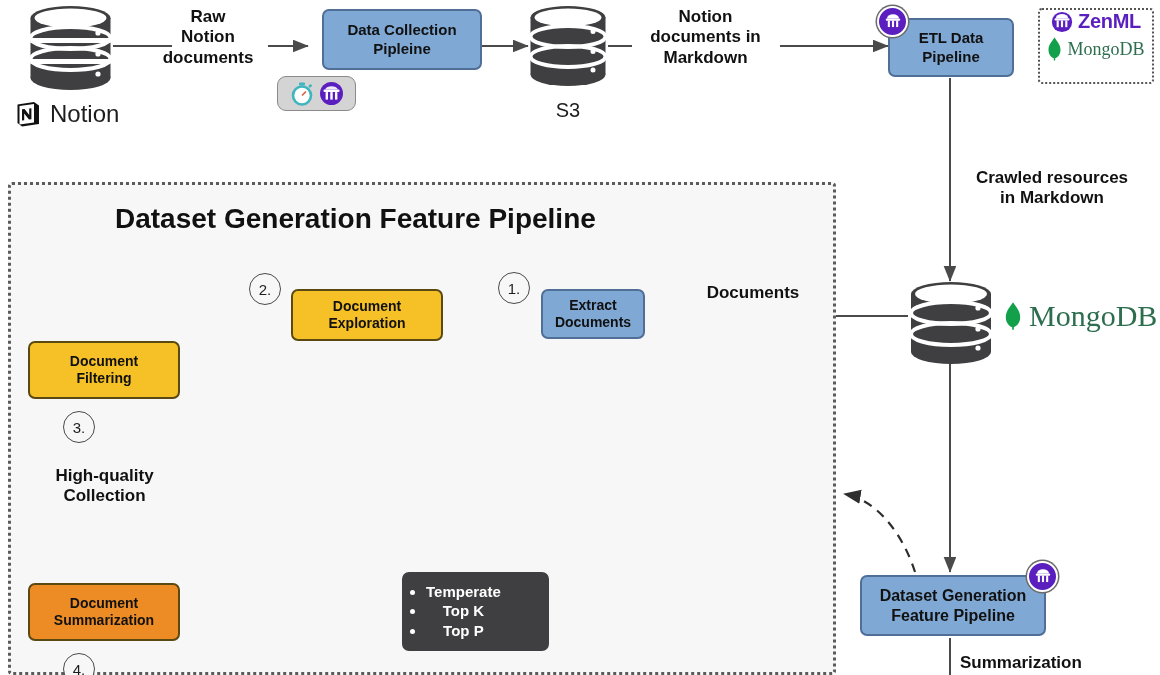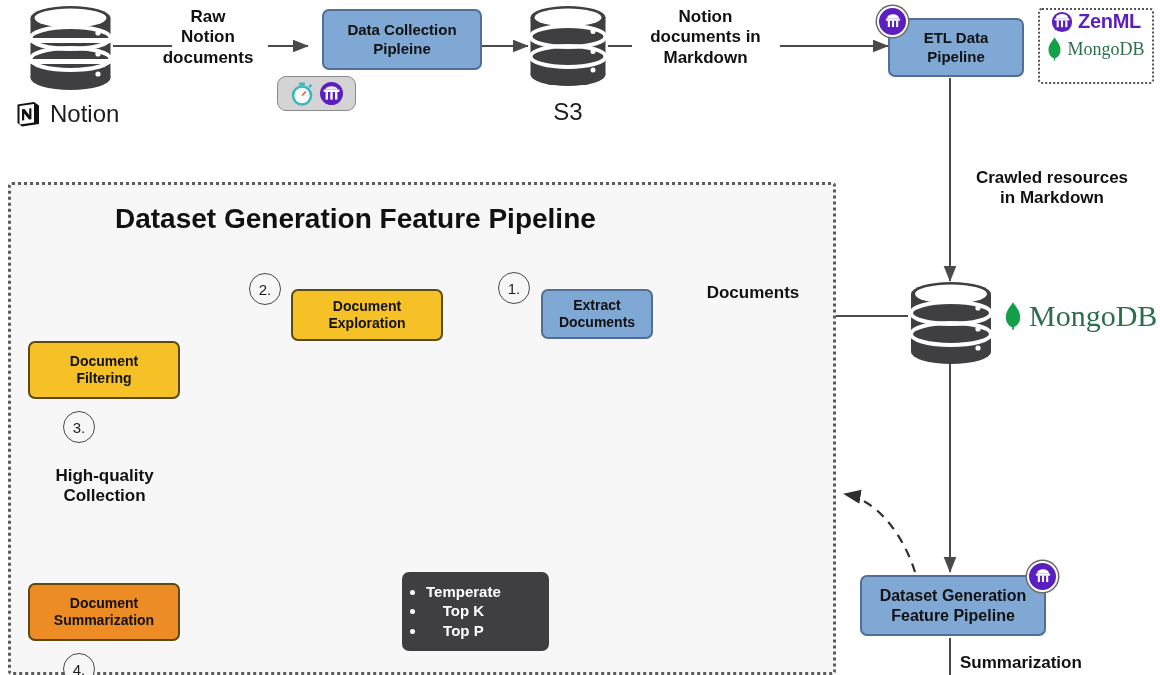--- a/index.html
+++ b/index.html
@@ -226,27 +226,27 @@
       <rect x="2.5" y="12.5" width="75" height="57" fill="#3F3F41"></rect>
       <ellipse cx="40" cy="69.5" rx="37.5" ry="11.5" fill="#3F3F41"></ellipse>
       <ellipse cx="40" cy="12.5" rx="33.5" ry="9" fill="#ffffff"></ellipse>
       <ellipse cx="40" cy="31.5" rx="37.5" ry="10.5" fill="none" stroke="#ffffff" stroke-width="4"></ellipse>
       <ellipse cx="40" cy="51.5" rx="37.5" ry="10.5" fill="none" stroke="#ffffff" stroke-width="4"></ellipse>
       <circle cx="65" cy="26.5" r="2.5" fill="#ffffff"></circle>
       <circle cx="65" cy="46.5" r="2.5" fill="#ffffff"></circle>
       <circle cx="65" cy="65" r="2.5" fill="#ffffff"></circle>
     </svg>
   </div>
-  <div class="txtlabel" style="left:528px;top:98px;width:80px;font-size:24px;font-weight:normal;color:#1d1d1d;">S3</div>
+  <div class="txtlabel" style="left:528px;top:98px;width:80px;font-size:20px;font-weight:normal;color:#1d1d1d;">S3</div>
 
   <div class="txtlabel" style="left:628px;top:7px;width:155px;font-size:17px;">Notion
 documents in
 Markdown</div>
 
-  <div class="node blue" style="left:888px;top:18px;width:136px;height:59px;font-size:15px;">
+  <div class="node blue" style="left:888px;top:18px;width:126px;height:59px;font-size:15px;">
     <span class="lbl">ETL Data
 Pipeline</span>
   </div>
   <div class="zbadge" style="left:877px;top:6px;width:27px;height:27px;">
     <svg width="20" height="20" viewBox="0 0 25 25">
       <rect x="3.5" y="8" width="18" height="2.8" rx="1.2" fill="#ffffff"></rect>
       <rect x="6" y="10.8" width="2.6" height="8" fill="#ffffff"></rect>
       <rect x="11.2" y="10.8" width="2.6" height="8" fill="#ffffff"></rect>
       <rect x="16.4" y="10.8" width="2.6" height="8" fill="#ffffff"></rect>
       <path d="M5,8 A7.5,5.2 0 0 1 20,8 Z" fill="#ffffff"></path>
@@ -306,21 +306,21 @@
       <rect x="6" y="10.8" width="2.6" height="8" fill="#ffffff"></rect>
       <rect x="11.2" y="10.8" width="2.6" height="8" fill="#ffffff"></rect>
       <rect x="16.4" y="10.8" width="2.6" height="8" fill="#ffffff"></rect>
       <path d="M5,8 A7.5,5.2 0 0 1 20,8 Z" fill="#ffffff"></path>
     </svg>
   </div>
   <div class="txtlabel" style="left:960px;top:653px;width:190px;font-size:17px;text-align:left;">Summarization</div>
 
   <div class="txtlabel" style="left:694px;top:283px;width:118px;font-size:17px;">Documents</div>
 
-  <div class="node blue" style="left:541px;top:289px;width:112px;height:50px;font-size:14px;">
+  <div class="node blue" style="left:541px;top:289px;width:104px;height:50px;font-size:14px;">
     <span class="lbl">Extract
 Documents</span>
   </div>
   <div class="stepnum" style="left:498px;top:272px;">1.</div>
 
   <div class="node yellow" style="left:291px;top:289px;width:152px;height:52px;font-size:14px;">
     <span class="lbl">Document
 Exploration</span>
   </div>
   <div class="stepnum" style="left:249px;top:273px;">2.</div>

